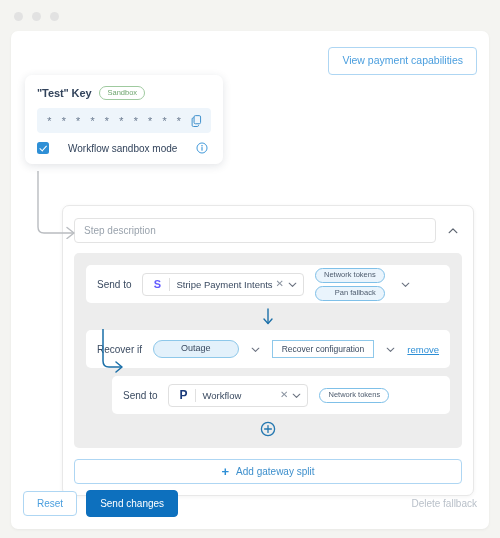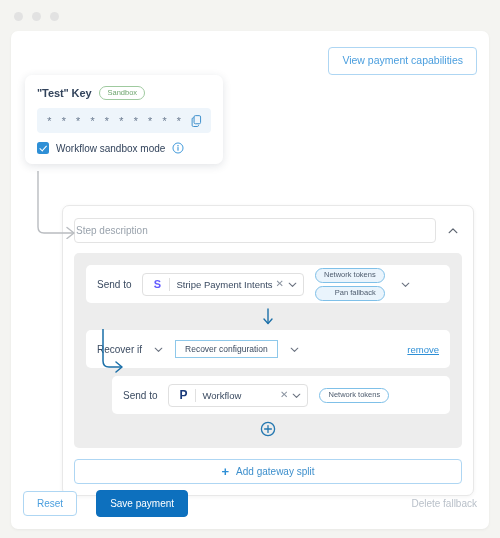--- a/index.html
+++ b/index.html
@@ -48,21 +48,21 @@
     height: 25px; display: flex; align-items: center;
     padding: 0 8px 0 9px; gap: 6px;
   }
   .keydots {
     flex: 1; font-family: "Liberation Mono", monospace;
     font-size: 11px; color: #6b7b90; letter-spacing: .6px;
     overflow: hidden; white-space: nowrap; line-height: 1;
     padding-top: 4px;
   }
   .copy-icon { width: 13px; height: 13px; flex: 0 0 auto; cursor: pointer; }
-  .keycard-check { margin-top: 9px; display: flex; align-items: center; gap: 7px; }
+  .keycard-check { margin-top: 9px; display: flex; align-items: center; gap: 19px; }
   .cbox {
     width: 12px; height: 12px; border-radius: 2.5px; background: #2e8fd6;
     position: relative; flex: 0 0 auto; cursor: pointer;
   }
   .cbox::after {
     content: ""; position: absolute; left: 3.6px; top: 1.6px;
     width: 3.2px; height: 6.4px; border: solid #fff;
     border-width: 0 1.7px 1.7px 0; transform: rotate(42deg);
   }
   .check-label { font-size: 10px; color: #32435b; }
@@ -74,21 +74,21 @@
   
   .stepcard {
     position: absolute; left: 51px; top: 174px; right: 15px;
     background: #fff; border: 1px solid #e8e8e8; border-radius: 7px;
     padding: 12px 11px 11px 11px;
     box-shadow: 0 1px 4px rgba(0,0,0,.05);
   }
   .step-head { display: flex; align-items: center; gap: 8px; }
   .step-desc {
     flex: 1; height: 25px; border: 1px solid #e3e3e3; border-radius: 4px;
-    font-size: 10px; color: #9aa3ad; padding: 0 1px;
+    font-size: 10px; color: #9aa3ad; padding: 0 9px;
     font-family: "Liberation Sans", sans-serif; background: #fff; outline: none;
   }
   .step-desc::placeholder { color: #9aa3ad; }
   .collapse-btn {
     width: 18px; height: 18px; flex: 0 0 auto; cursor: pointer;
     display: flex; align-items: center; justify-content: center;
   }
 
   
   .gray-panel {
@@ -152,21 +152,21 @@
   .add-split {
     margin-top: 11px; height: 25px; border: 1px solid #aed6f3; border-radius: 4px;
     display: flex; align-items: center; justify-content: center; gap: 7px;
     font-size: 10px; color: #3d8fcc; cursor: pointer; background: #fff;
   }
   .plus-sign { font-size: 13px; color: #2e8fd6; line-height: 1; font-weight: bold; }
 
   
   .footer {
     position: absolute; left: 12px; right: 12px; bottom: 12px;
-    display: flex; align-items: center; gap: 19px;
+    display: flex; align-items: center; gap: 9px;
   }
   .btn-reset {
     padding: 6px 13px; font-size: 10px; color: #4a9ede;
     border: 1px solid #aed6f3; border-radius: 4px; background: #fff; cursor: pointer;
   }
   .btn-save {
     padding: 7px 13px; font-size: 10px; color: #fff;
     border: 1px solid #0d6fbd; border-radius: 4px; background: #0d70be; cursor: pointer;
   }
   .btn-delete {
@@ -251,20 +251,21 @@
 
         <div class="down-arrow">
           <svg width="14" height="18" viewBox="0 0 14 18">
             <path d="M7,1 L7,15" stroke="#1a6fa8" stroke-width="1.4" stroke-linecap="round"></path>
             <path d="M3,11 L7,15.6 L11,11" fill="none" stroke="#1a6fa8" stroke-width="1.4" stroke-linecap="round" stroke-linejoin="round"></path>
           </svg>
         </div>
 
         <div class="row-card">
           <span class="row-label">Recover if</span>
+          <span class="pill-wide">Outage</span>
           <svg class="sel-caret" viewBox="0 0 12 12">
             <path d="M2.4,4.6 L6,8.1 L9.6,4.6" fill="none" stroke="#6b7280" stroke-width="1.2" stroke-linecap="round" stroke-linejoin="round"></path>
           </svg>
           <span class="pill-cfg">Recover configuration</span>
           <svg class="sel-caret" viewBox="0 0 12 12">
             <path d="M2.4,4.6 L6,8.1 L9.6,4.6" fill="none" stroke="#6b7280" stroke-width="1.2" stroke-linecap="round" stroke-linejoin="round"></path>
           </svg>
           <span class="remove-link">remove</span>
         </div>
 
@@ -298,18 +299,18 @@
 
       <div class="add-split">
         <span class="plus-sign">+</span>
         <span>Add gateway split</span>
       </div>
 
     </div>
 
     <div class="footer">
       <div class="btn-reset">Reset</div>
-      <div class="btn-save">Save payment</div>
+      <div class="btn-save">Send changes</div>
       <div class="btn-delete">Delete fallback</div>
     </div>
 
   </div>
 </div>
 
 </body></html>

